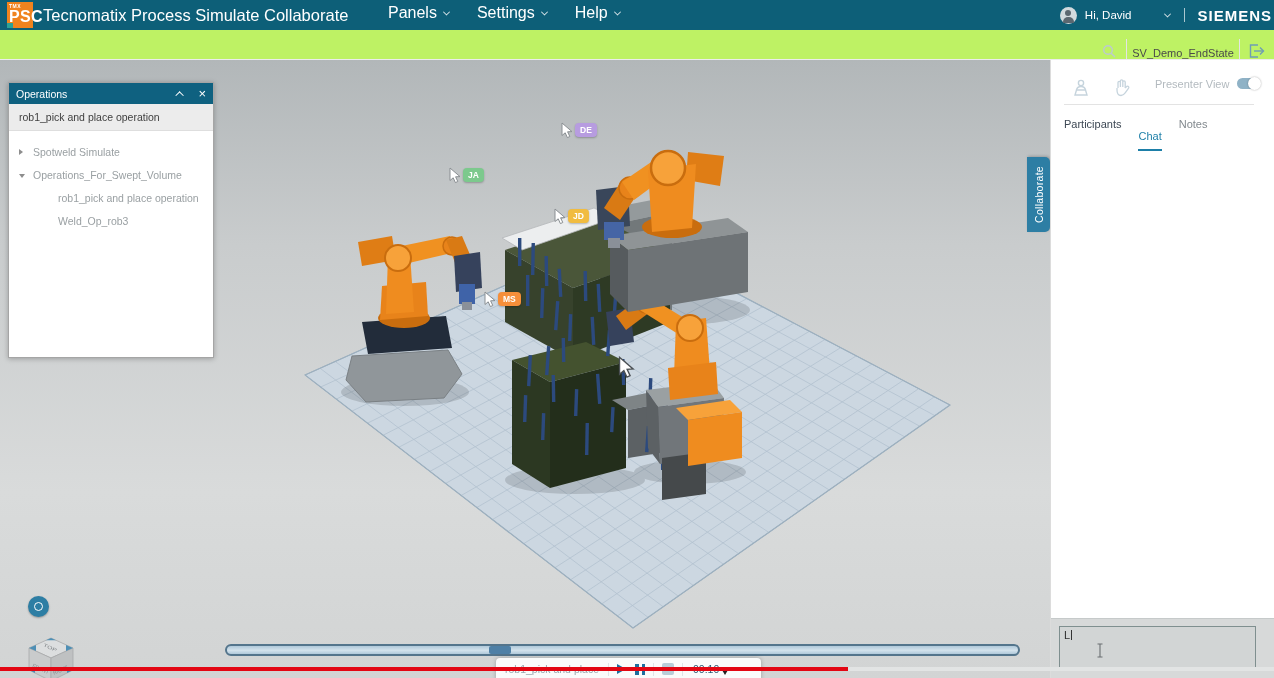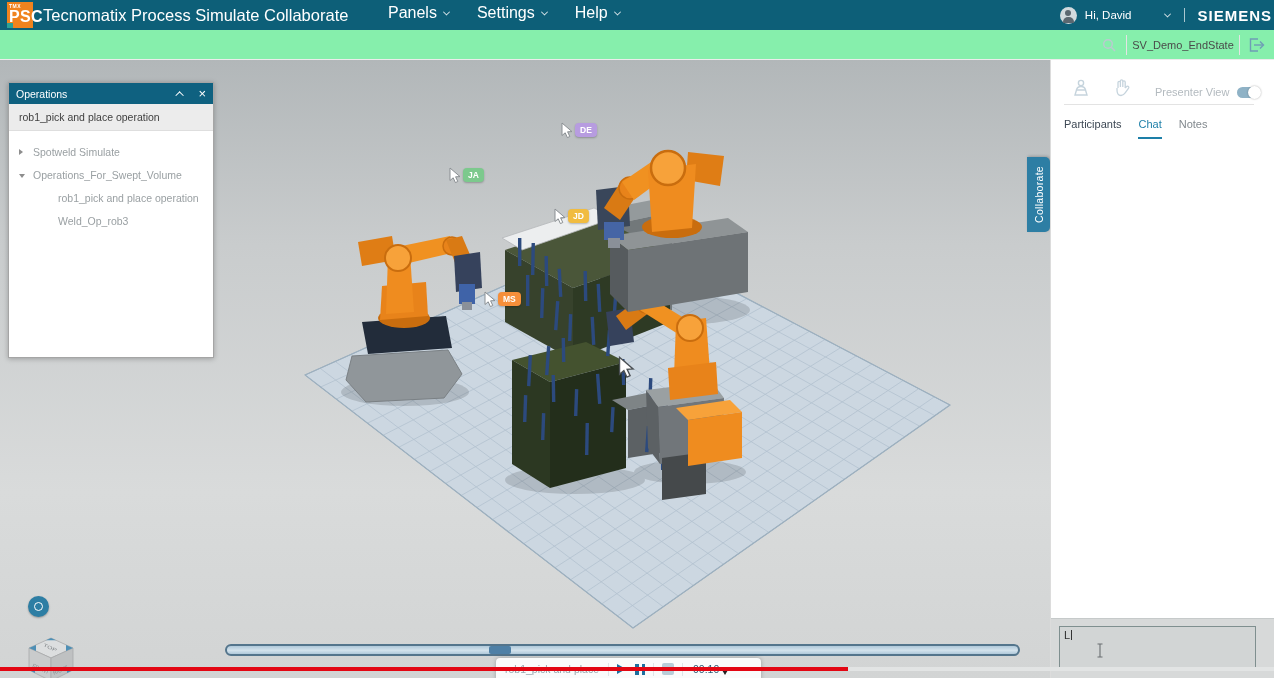--- a/index.html
+++ b/index.html
@@ -19,21 +19,21 @@
   .header-right { margin-left:auto; display:flex; align-items:center; height:30px; }
   .avatar { width:17px; height:17px; border-radius:50%; background:#d2dade; position:relative; flex:none; }
   .avatar::before { content:""; position:absolute; top:3px; left:5.5px; width:6px; height:6px; border-radius:50%; background:#5b6770; }
   .avatar::after { content:""; position:absolute; bottom:1px; left:3px; width:11px; height:6px; border-radius:5px 5px 0 0; background:#5b6770; }
   .greeting { font-size:11.5px; margin-left:8px; }
   .user-chev { margin-left:34px; }
   .hdr-div { width:1px; height:14px; background:rgba(255,255,255,.65); margin:0 12px 0 14px; }
   .brand { font-size:15px; font-weight:bold; letter-spacing:1px; margin-right:2px; }
 
   
-  .toolbar { position:absolute; top:30px; left:0; width:1274px; height:30px; background:#86efac; border-bottom:1px solid #ececec; display:flex; align-items:center; justify-content:flex-end; z-index:19; }
+  .toolbar { position:absolute; top:30px; left:0; width:1274px; height:30px; background:#bef264; border-bottom:1px solid #ececec; display:flex; align-items:flex-end; justify-content:flex-end; z-index:19; }
   .tb-div { width:1px; height:20px; background:#e4e4e4; }
   .tb-icon { display:flex; align-items:center; justify-content:center; width:34px; }
   .doc-name { font-size:11px; color:#4a4a4a; width:112px; text-align:center; }
 
   
   .viewport { position:absolute; top:60px; left:0; width:1050px; height:618px; overflow:hidden; background:linear-gradient(180deg,#b2b7b9 0%,#c9cccd 30%,#d9dbdb 70%,#d2d4d4 100%); }
   .scene-svg { position:absolute; left:0; top:0; }
   #grid-lines line { stroke:#b3c2cf; stroke-width:.8; }
 
   
@@ -79,32 +79,32 @@
   .stop-ic { width:12px; height:12px; background:#b9cdd8; border-radius:2px; }
   .pb-time { color:#2d5872; margin-left:2px; }
   .pb-caret { width:0; height:0; border-top:5px solid #222; border-left:3px solid transparent; border-right:3px solid transparent; margin:6px 0 0 3px; }
 
   
   .progress-line { position:absolute; top:667px; left:0; width:1274px; height:4px; background:#e2e4e4; z-index:50; }
   .progress-red { height:100%; width:848px; }
 
   
   .sidebar { position:absolute; left:1050px; top:60px; width:224px; height:618px; background:#fff; border-left:1px solid #dcdcdc; z-index:15; }
-  .side-iconrow { position:absolute; top:8px; left:0; right:0; height:30px; display:flex; align-items:flex-end; }
+  .side-iconrow { position:absolute; top:18px; left:0; right:0; height:30px; display:flex; align-items:flex-start; }
   .side-ic { display:flex; }
   .presenter-label { font-size:11px; color:#b3babf; margin-left:24px; }
   .toggle { position:relative; width:23px; height:11px; border-radius:6px; background:#c9d4da; margin-left:8px; }
   .toggle.on { background:#8fb2c6; }
   .toggle .knob { position:absolute; top:-1px; left:-1px; width:13px; height:13px; border-radius:50%; background:#fff; box-shadow:0 0 2px rgba(0,0,0,.35); }
   .toggle.on .knob { left:auto; right:-1px; }
   .side-divider { position:absolute; top:44px; left:13px; right:20px; border-top:1px solid #e3e3e3; }
   .side-tabs { position:absolute; top:58px; left:13px; display:flex; gap:17px; font-size:11px; }
   .side-tab { color:#82898e; padding-bottom:7px; }
   .side-tab:first-child { color:#3d4854; }
-  .side-tab.active { color:#1d7fa8; border-bottom:2px solid #1d7fa8; }
+  .side-tab.active { color:#1d7fa8; border-bottom:2px solid #1d7fa8;margin-top:12px; }
   .chat-section { position:absolute; left:0; bottom:0; width:100%; height:60px; background:#d7d9d9; border-top:1px solid #c6caca; }
   .chat-input { position:absolute; left:8px; top:7px; width:197px; height:44px; background:#d2d5d5; border:1px solid #7f8f8f; font-size:11px; color:#2e2e2e; padding:2px 4px; line-height:13px; }
   .chat-caret { display:inline-block; width:0; height:10px; border-left:1px solid #333; margin-left:1px; vertical-align:-1px; }
   .ibeam { position:absolute; left:36px; top:16px; }
 </style>
 </head>
 <body>
 
 <div class="header">
   <div class="logo">

